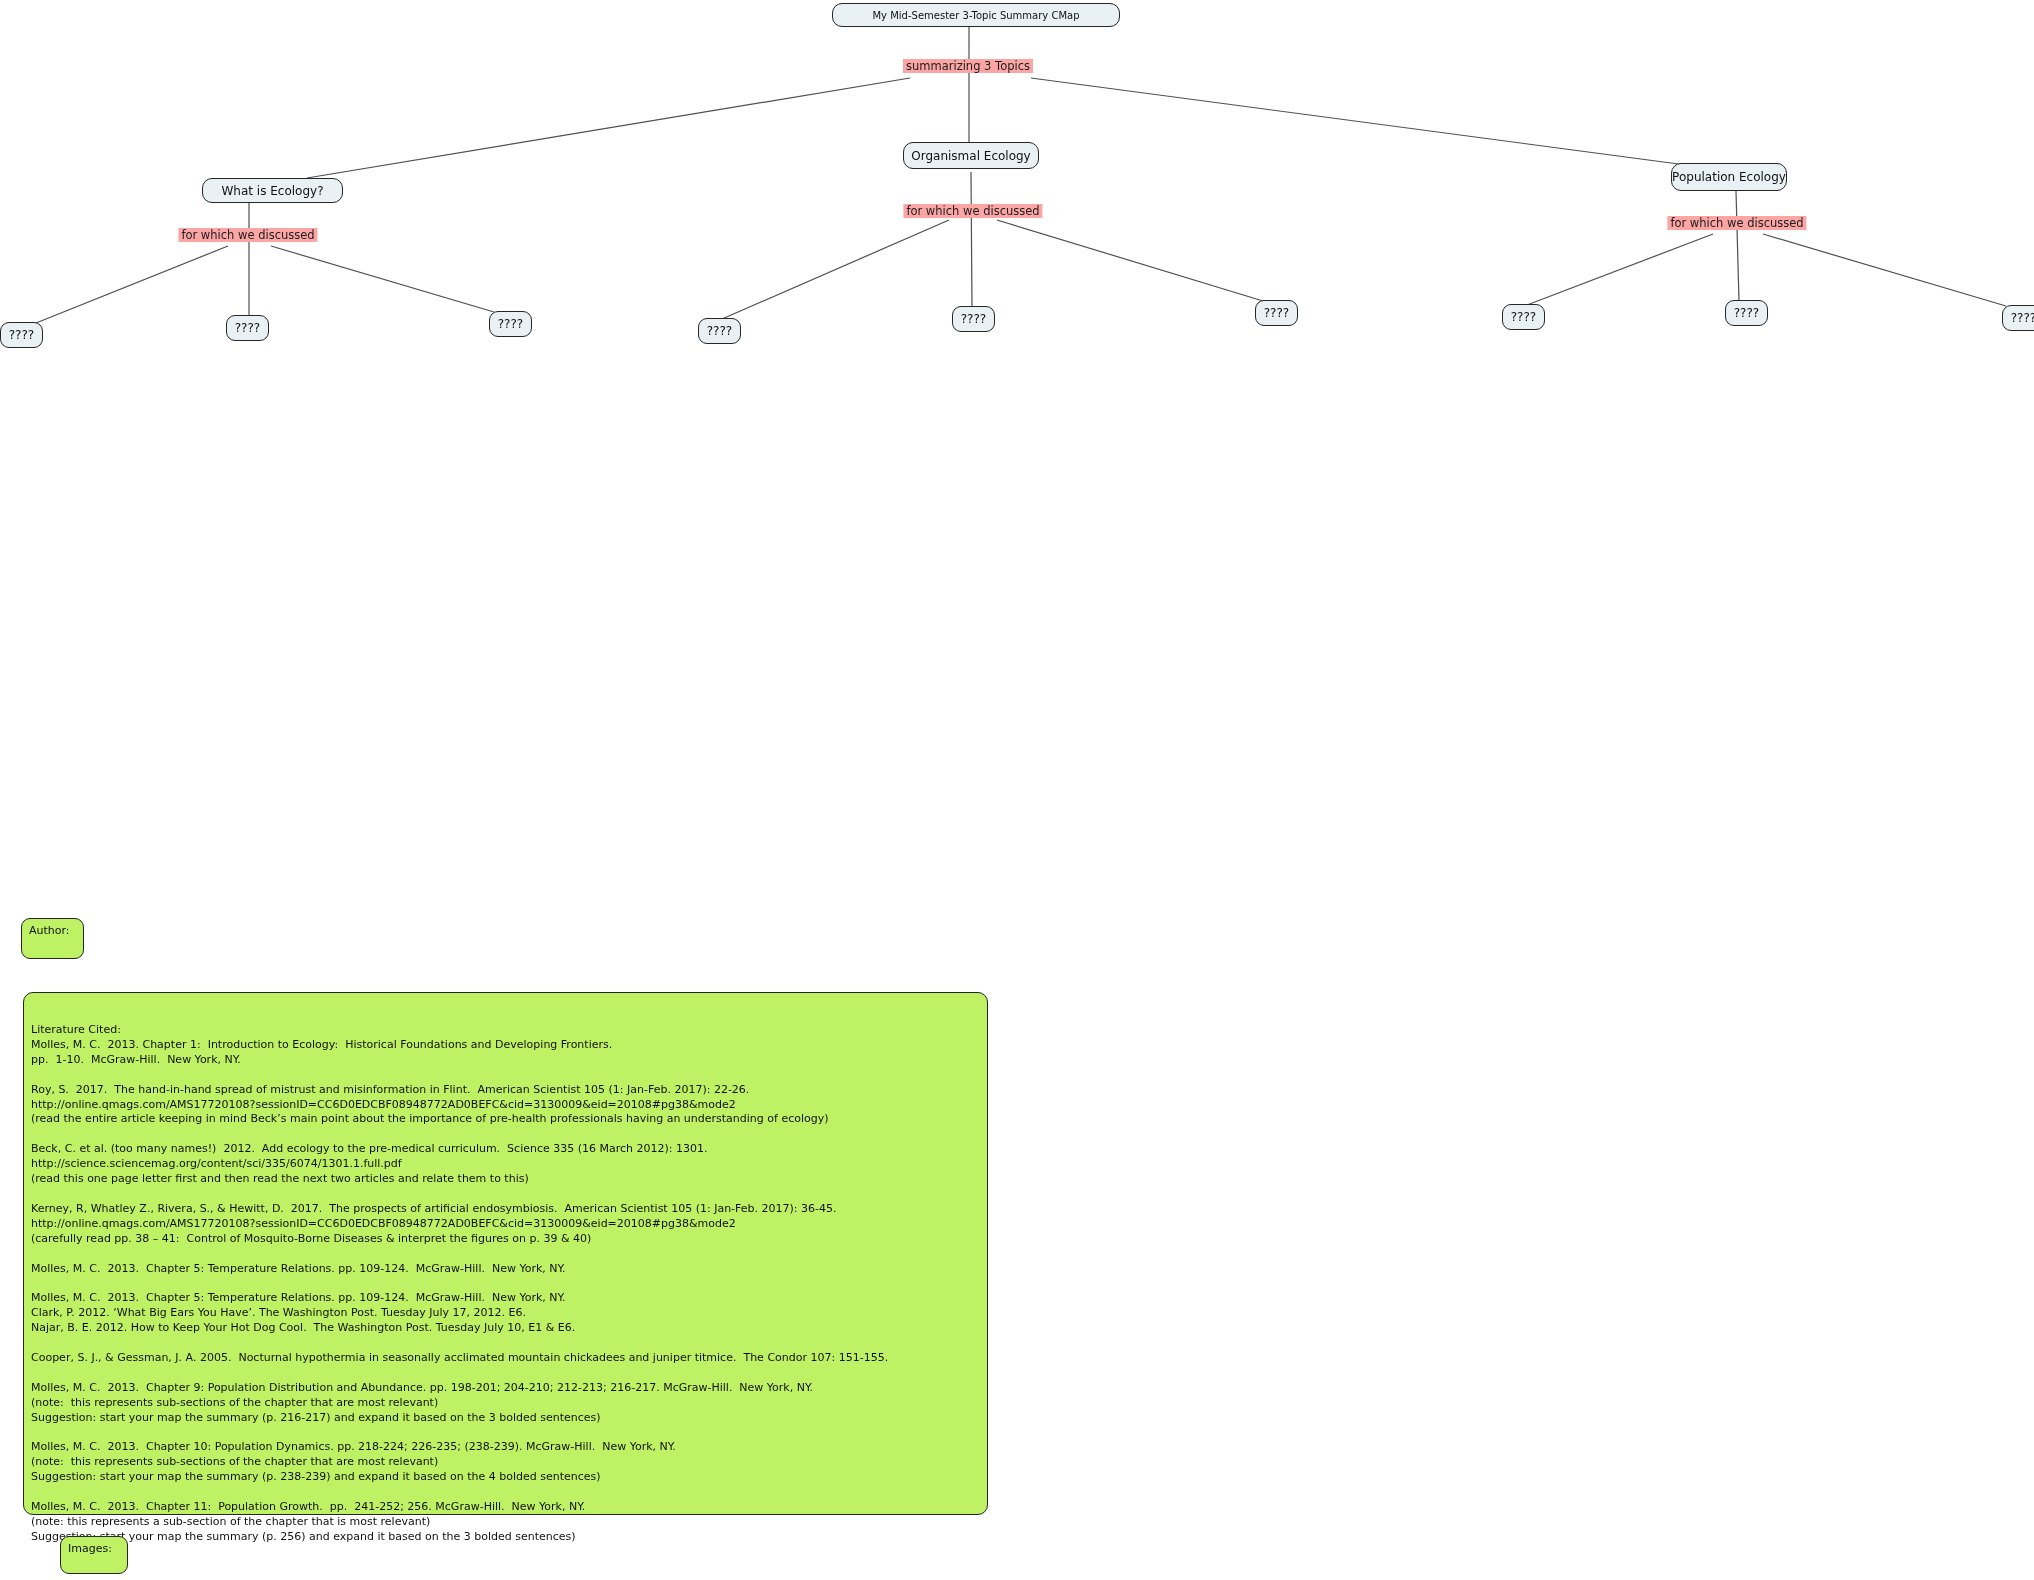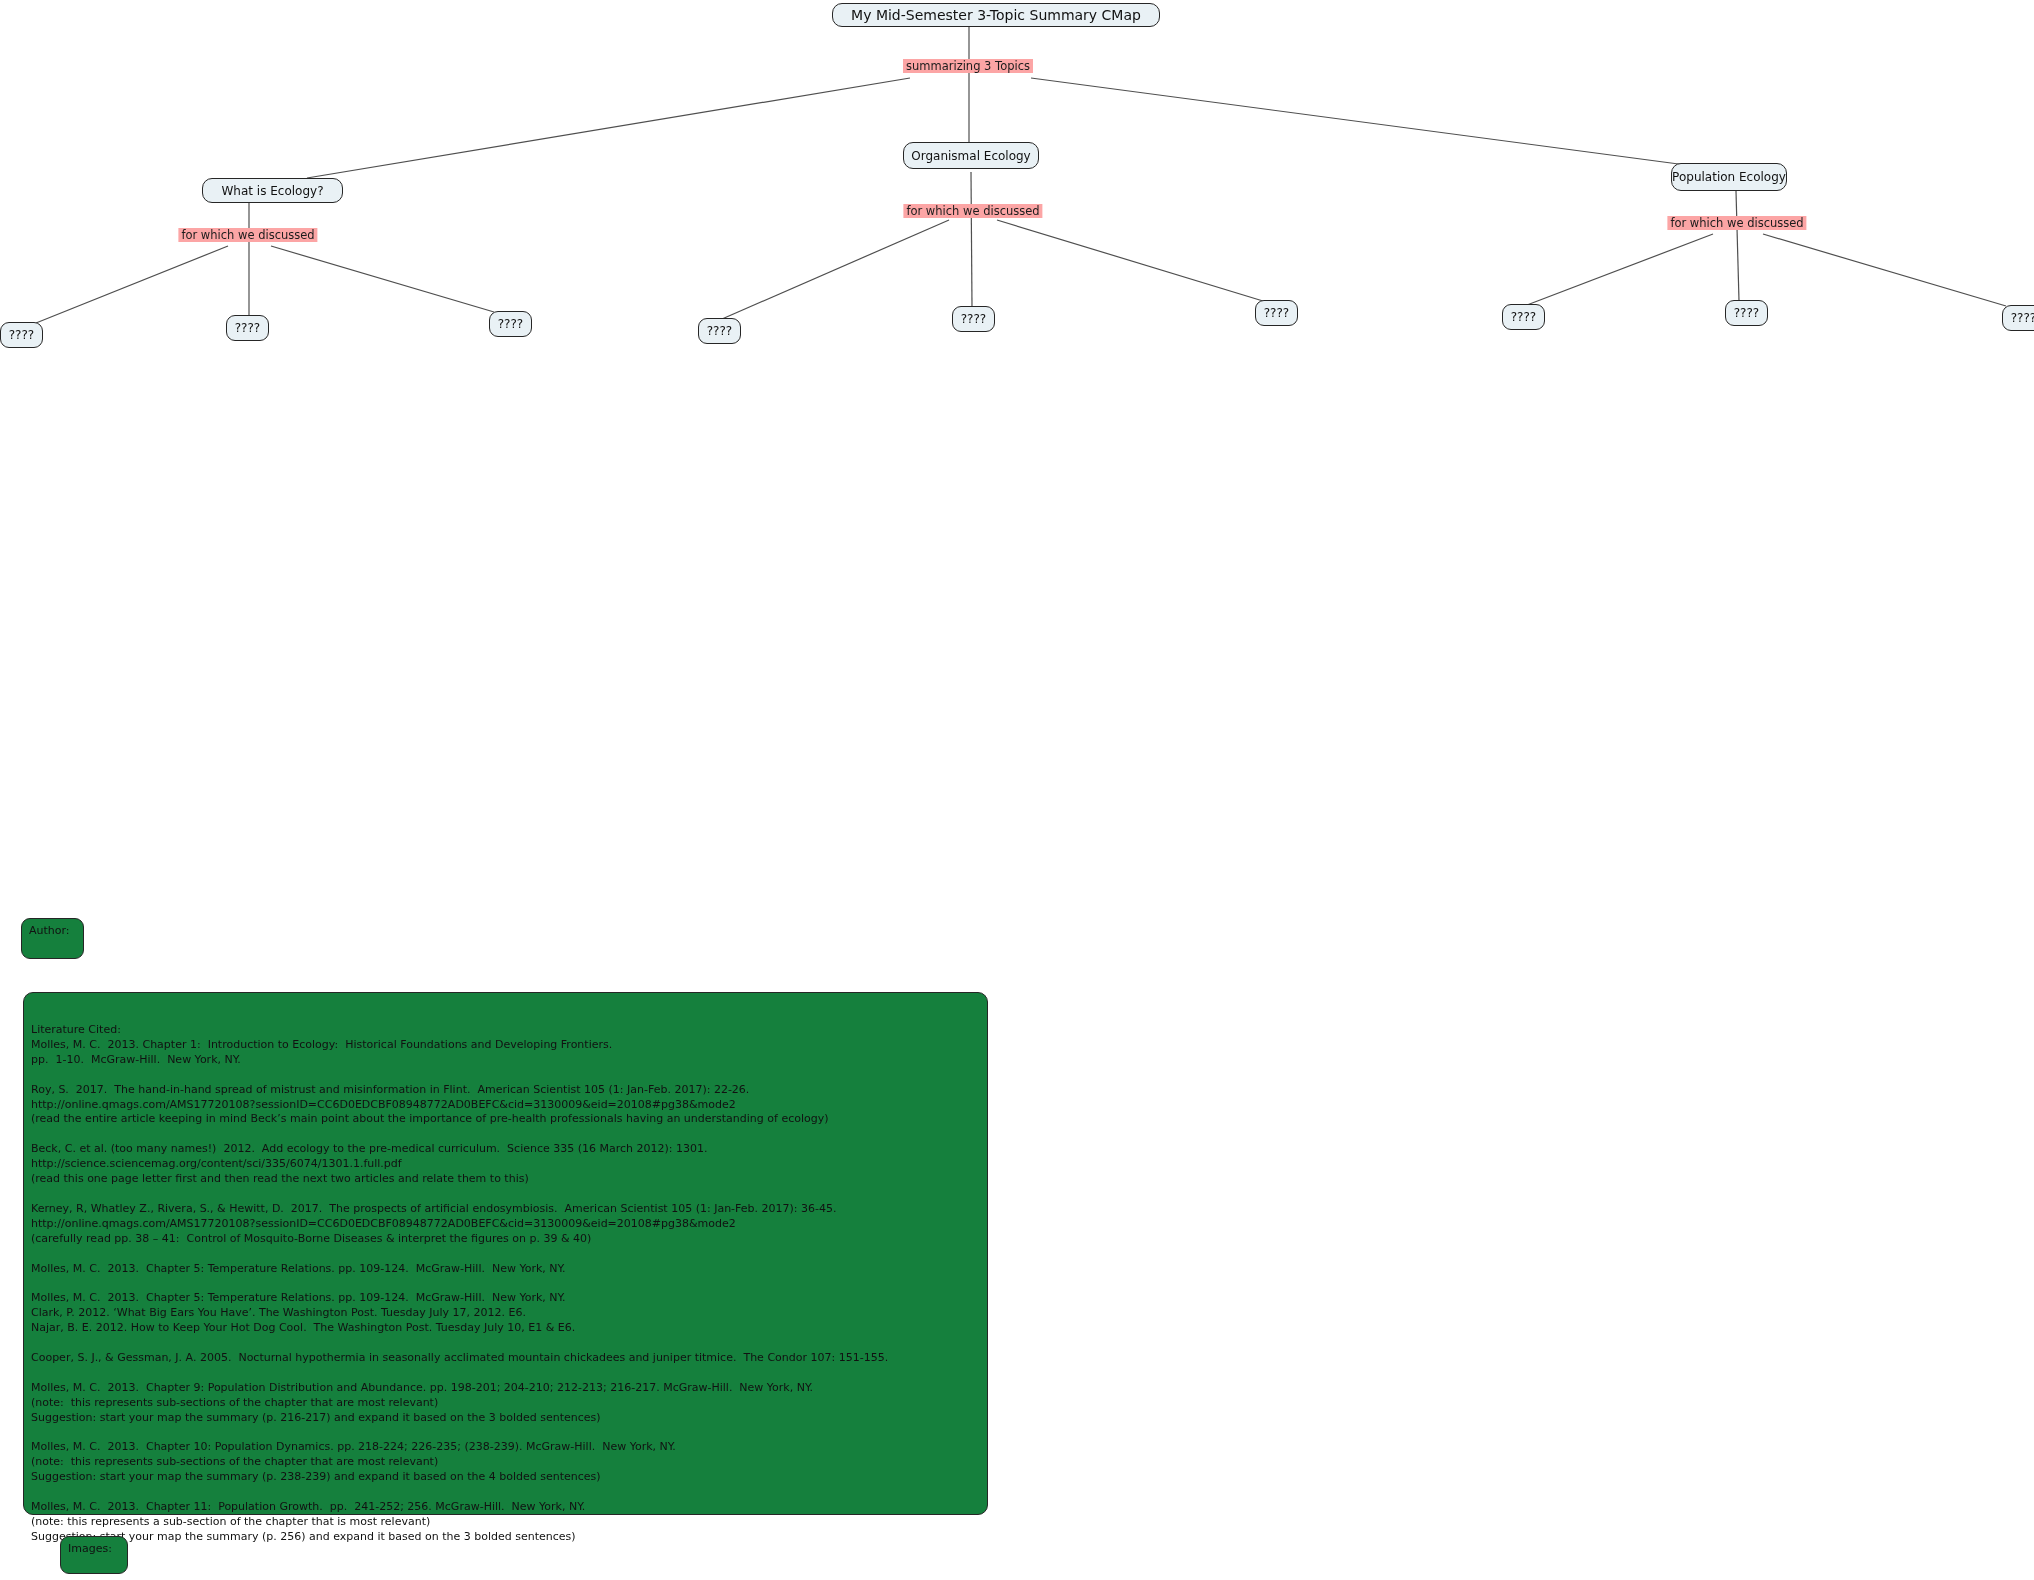--- a/index.html
+++ b/index.html
@@ -51,21 +51,21 @@
     background: #fca5a5;
     padding: 0 3px;
     font-size: 11.5px;
     white-space: nowrap;
     color: #1c1c1c;
   }
   .annotation {
     position: absolute;
     z-index: 3;
     box-sizing: border-box;
-    background: #15803d;
+    background: #bef264;
     border: 1.4px solid #262626;
     border-radius: 9px;
     font-size: 11px;
     padding: 5px 7px;
     color: #111;
   }
   #literature-box {
     left: 23px;
     top: 992px;
     width: 965px;
@@ -95,21 +95,21 @@
 
   <line x1="971" y1="172" x2="972" y2="307"></line>
   <line x1="949" y1="220" x2="722" y2="319"></line>
   <line x1="997" y1="220" x2="1263" y2="301"></line>
 
   <line x1="1736" y1="191" x2="1739" y2="301"></line>
   <line x1="1713" y1="234" x2="1527" y2="305"></line>
   <line x1="1763" y1="234" x2="2006" y2="306"></line>
 </svg>
 
-<div class="node" style="left:832px; top:3px; width:328px; height:24px; font-size:14px;">My Mid-Semester 3-Topic Summary CMap</div>
+<div class="node" style="left:832px; top:3px; width:288px; height:24px; font-size:10px;">My Mid-Semester 3-Topic Summary CMap</div>
 
 <div class="phrase" style="left:968px; top:59px;">summarizing 3 Topics</div>
 
 <div class="node" style="left:202px; top:178px; width:141px; height:25px;">What is Ecology?</div>
 <div class="node" style="left:903px; top:142px; width:136px; height:27px;">Organismal Ecology</div>
 <div class="node" style="left:1671px; top:163px; width:116px; height:28px;">Population Ecology</div>
 
 <div class="phrase" style="left:248px; top:228px;">for which we discussed</div>
 <div class="phrase" style="left:973px; top:204px;">for which we discussed</div>
 <div class="phrase" style="left:1737px; top:216px;">for which we discussed</div>

